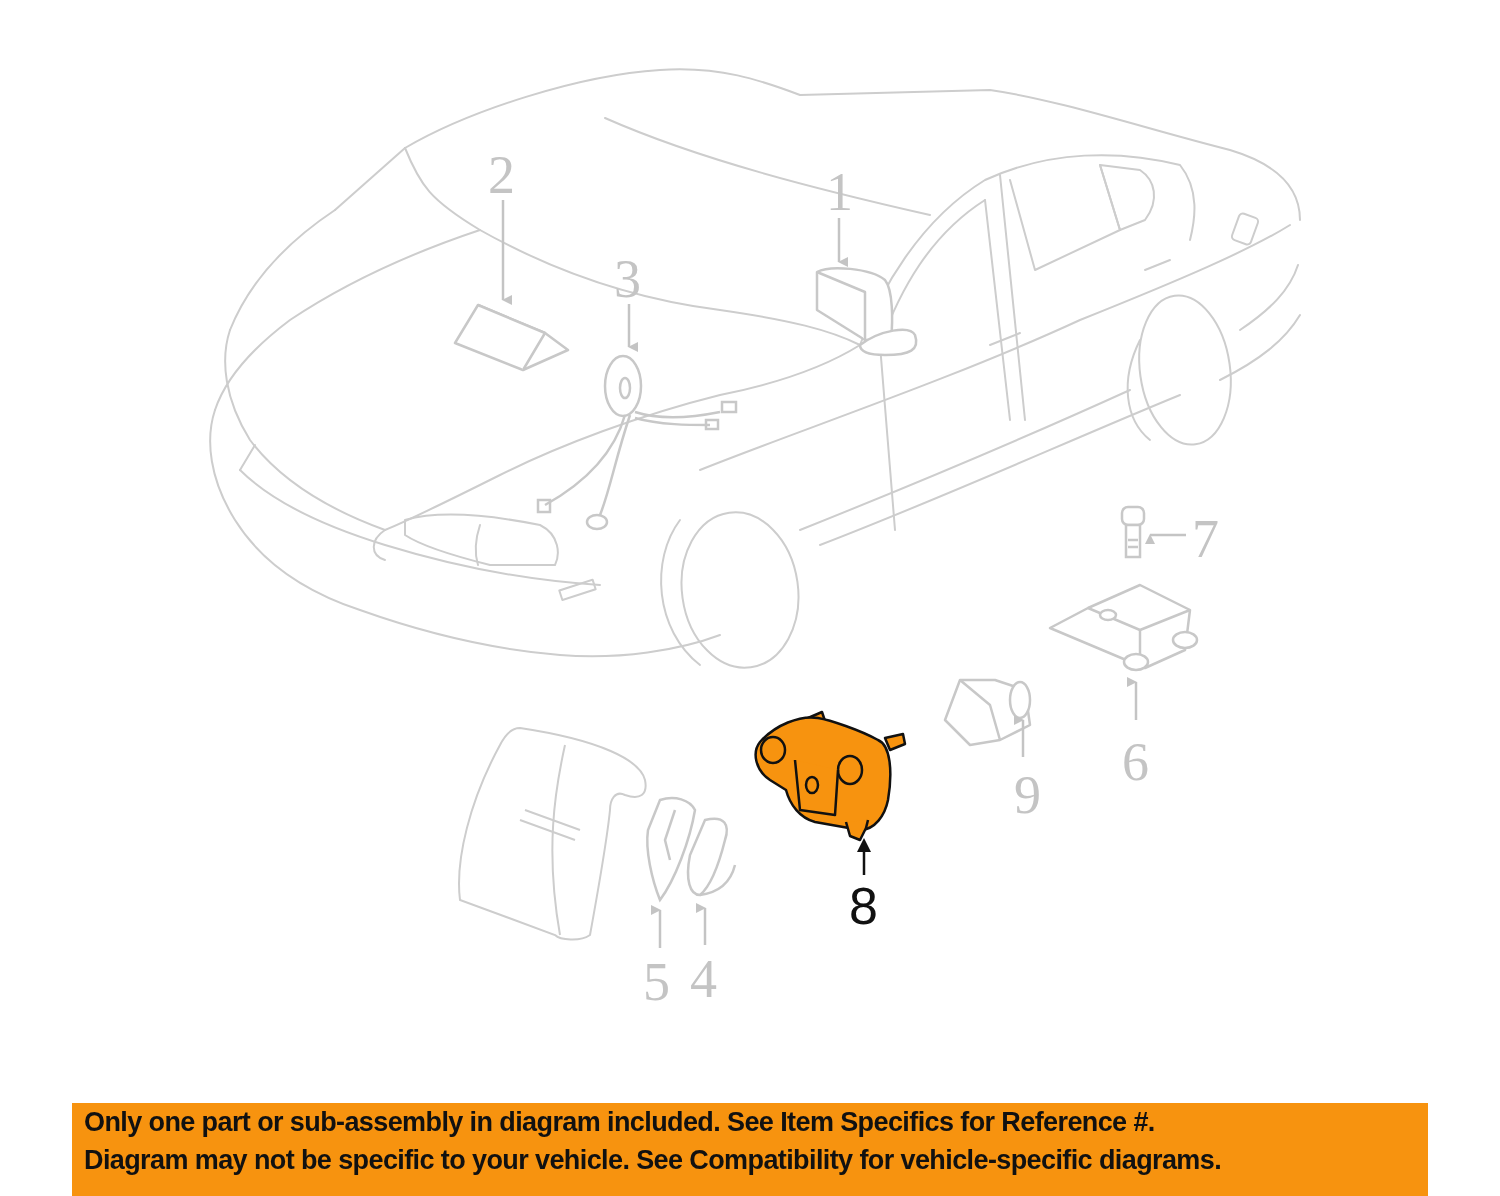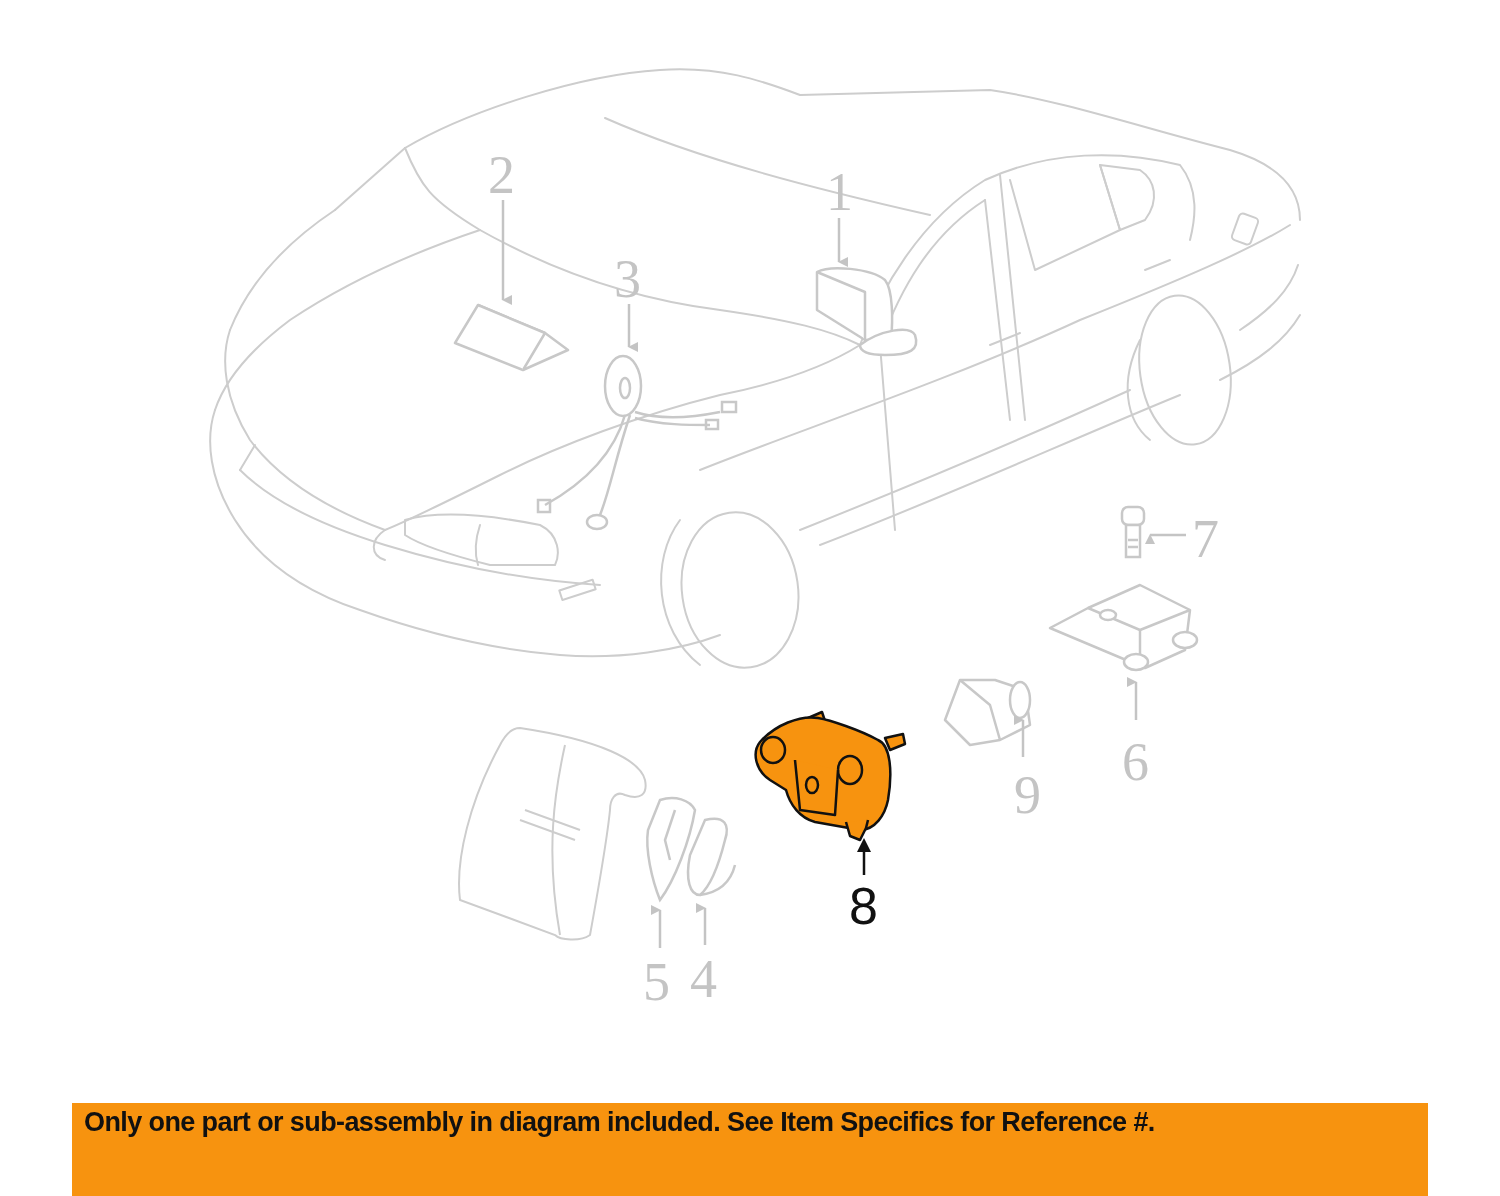--- a/index.html
+++ b/index.html
@@ -179,13 +179,14 @@
 <div class="callout" style="left:614px;top:252px;">3</div>
 <div class="callout" style="left:690px;top:952px;">4</div>
 <div class="callout" style="left:643px;top:955px;">5</div>
 <div class="callout" style="left:1122px;top:735px;">6</div>
 <div class="callout" style="left:1192px;top:512px;">7</div>
 <div class="callout active" style="left:849px;top:880px;">8</div>
 <div class="callout" style="left:1014px;top:768px;">9</div>
 
 <div id="banner">
   <div class="line">Only one part or sub-assembly in diagram included. See Item Specifics for Reference #.</div>
+  <div class="line">Diagram may not be specific to your vehicle. See Compatibility for vehicle-specific diagrams.</div>
 </div>
 
 </body></html>

